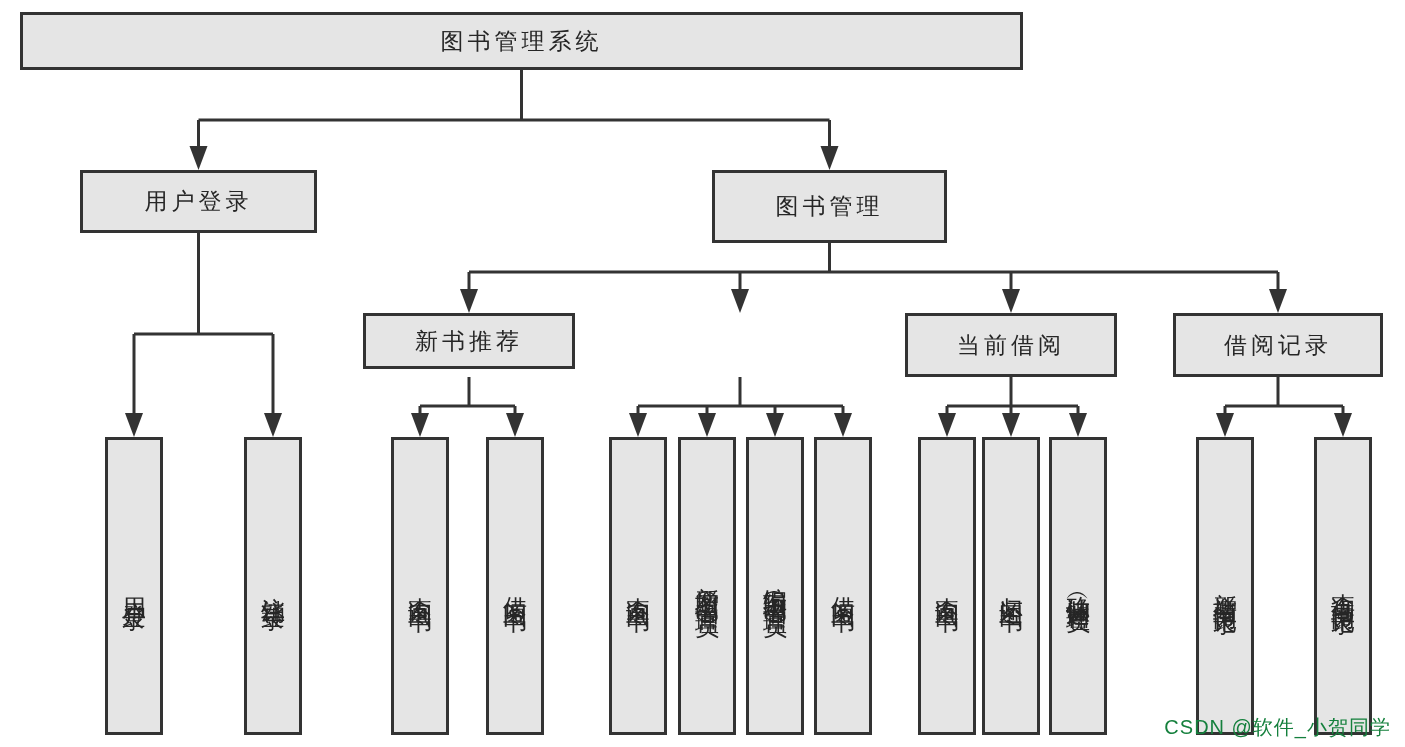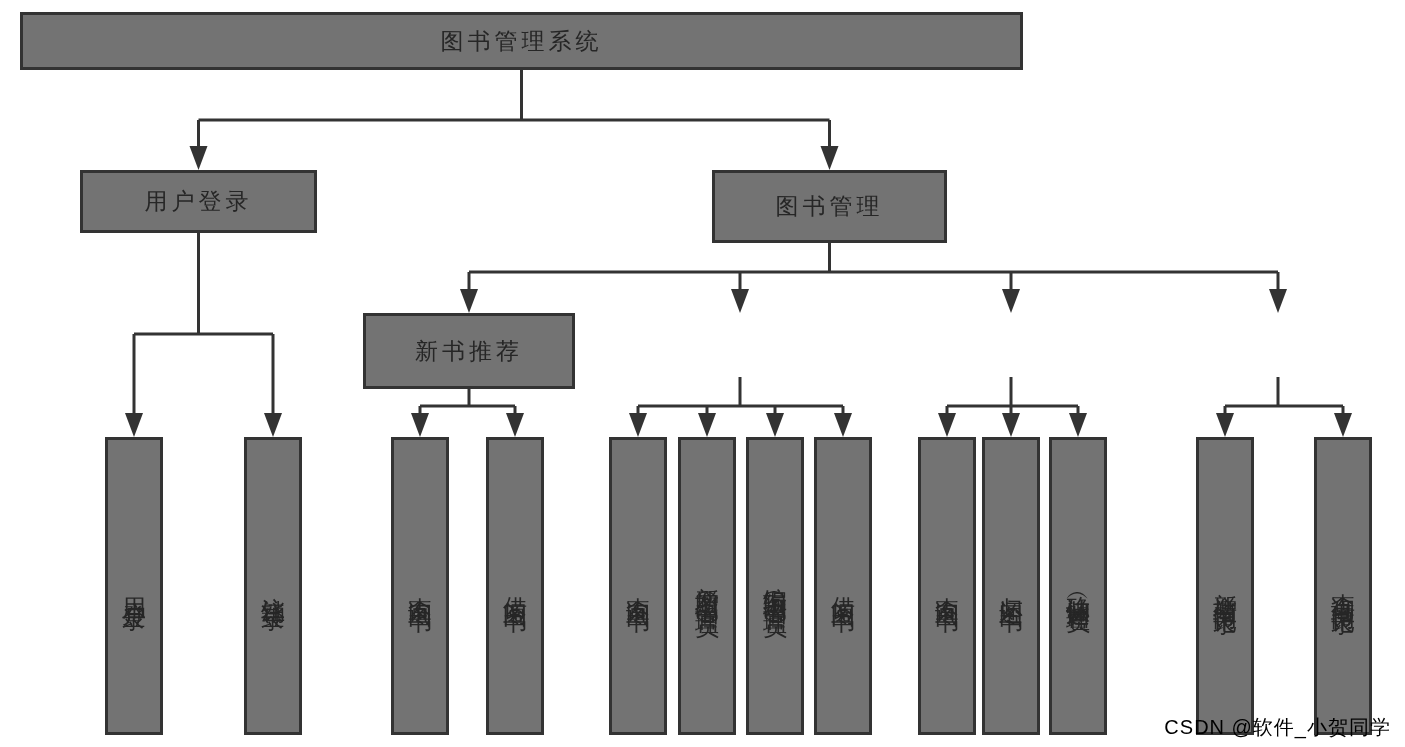--- a/index.html
+++ b/index.html
@@ -8,35 +8,35 @@
     width:1405px; height:747px;
     background:#ffffff;
     font-family:"Liberation Sans", sans-serif;
     overflow:hidden;
   }
   #connectors { position:absolute; left:0; top:0; width:1405px; height:747px; }
   .node {
     position:absolute;
     box-sizing:border-box;
     border:3px solid #333333;
-    background:#737373;
+    background:#e5e5e5;
     display:flex; align-items:center; justify-content:center;
     color:#262626;
   }
   .hnode .lbl { font-size:23px; letter-spacing:4px; white-space:nowrap; }
   .vnode .lbl {
     writing-mode:vertical-rl;
     font-size:24px; letter-spacing:4px;
     white-space:nowrap;
   }
   #watermark {
     position:absolute;
     right:14px; bottom:6px;
     font-size:20px;
-    color:#000000;
+    color:#15803d;
     letter-spacing:1px;
     white-space:nowrap;
   }
 </style>
 </head>
 <body>
 
 <div id="canvas">
 
   <svg id="connectors" viewBox="0 0 1405 747" xmlns="http://www.w3.org/2000/svg" fill="none" stroke="#333333" stroke-width="3">
@@ -119,22 +119,28 @@
     <span class="lbl">图书管理系统</span>
   </div>
 
   <div class="node hnode" style="left:80px; top:170px; width:237px; height:63px;">
     <span class="lbl">用户登录</span>
   </div>
   <div class="node hnode" style="left:712px; top:170px; width:235px; height:73px;">
     <span class="lbl">图书管理</span>
   </div>
 
-  <div class="node hnode" style="left:363px; top:313px; width:212px; height:76px;">
+  <div class="node hnode" style="left:363px; top:313px; width:212px; height:56px;">
     <span class="lbl">新书推荐</span>
+  </div>
+  <div class="node hnode" style="left:905px; top:313px; width:212px; height:64px;">
+    <span class="lbl">当前借阅</span>
+  </div>
+  <div class="node hnode" style="left:1173px; top:313px; width:210px; height:64px;">
+    <span class="lbl">借阅记录</span>
   </div>
 
   <div class="node vnode" style="left:105px; top:437px; width:58px; height:298px;">
     <span class="lbl">用户登录</span>
   </div>
   <div class="node vnode" style="left:244px; top:437px; width:58px; height:298px;">
     <span class="lbl">注销登录</span>
   </div>
   <div class="node vnode" style="left:391px; top:437px; width:58px; height:298px;">
     <span class="lbl">查询图书</span>

